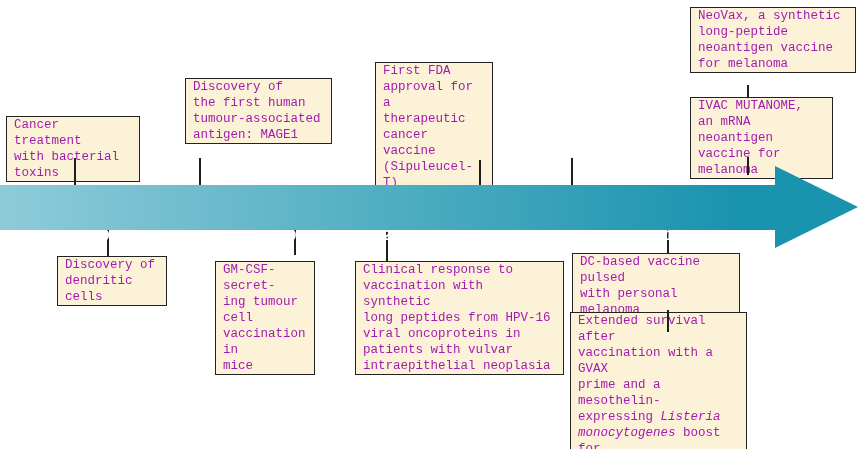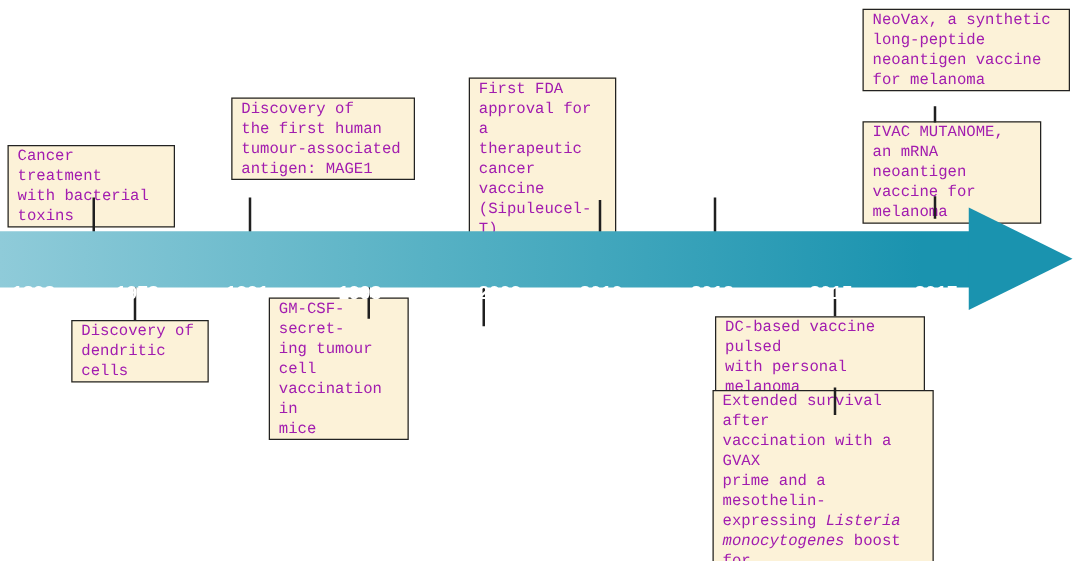--- a/index.html
+++ b/index.html
@@ -27,21 +27,21 @@
   .it { font-style: italic; }
   
   .bx-1893  { left: 6px;   top: 116px; width: 134px; }
   .bx-1991  { left: 185px; top: 78px;  width: 147px; }
   .bx-2010  { left: 375px; top: 62px;  width: 118px; }
   .bx-2012  { left: 503px; top: 63px;  width: 182px; }
   .bx-neovax{ left: 690px; top: 7px;   width: 166px; }
   .bx-ivac  { left: 690px; top: 97px;  width: 143px; }
   
   .bx-1973  { left: 57px;  top: 256px; width: 110px; }
-  .bx-1993  { left: 215px; top: 238px; width: 112px; }
+  .bx-1993  { left: 215px; top: 261px; width: 100px; }
   .bx-2009  { left: 355px; top: 261px; width: 209px; }
   .bx-dc    { left: 572px; top: 253px; width: 168px; }
   .bx-gvax  { left: 570px; top: 312px; width: 177px; }
   
   .conn {
     position: absolute;
     width: 1.5px;
     background: #1f1f1f;
   }
   .c1 { left: 74px;  top: 158px; height: 28px; }
@@ -114,20 +114,26 @@
   <div class="evbox bx-ivac">IVAC MUTANOME,
 an mRNA neoantigen
 vaccine for melanoma</div>
 
   <div class="evbox bx-1973">Discovery of
 dendritic cells</div>
   <div class="evbox bx-1993">GM-CSF-secret-
 ing tumour cell
 vaccination in
 mice</div>
+  <div class="evbox bx-2009">Clinical response to
+vaccination with synthetic
+long peptides from HPV-16
+viral oncoproteins in
+patients with vulvar
+intraepithelial neoplasia</div>
   <div class="evbox bx-dc">DC-based vaccine pulsed
 with personal melanoma
 neopeptides</div>
   <div class="evbox bx-gvax"><span>Extended survival after
 vaccination with a GVAX
 prime and a mesothelin-
 expressing </span><span class="it">Listeria
 monocytogenes</span><span> boost for
 pancreatic cancer</span></div>
 

